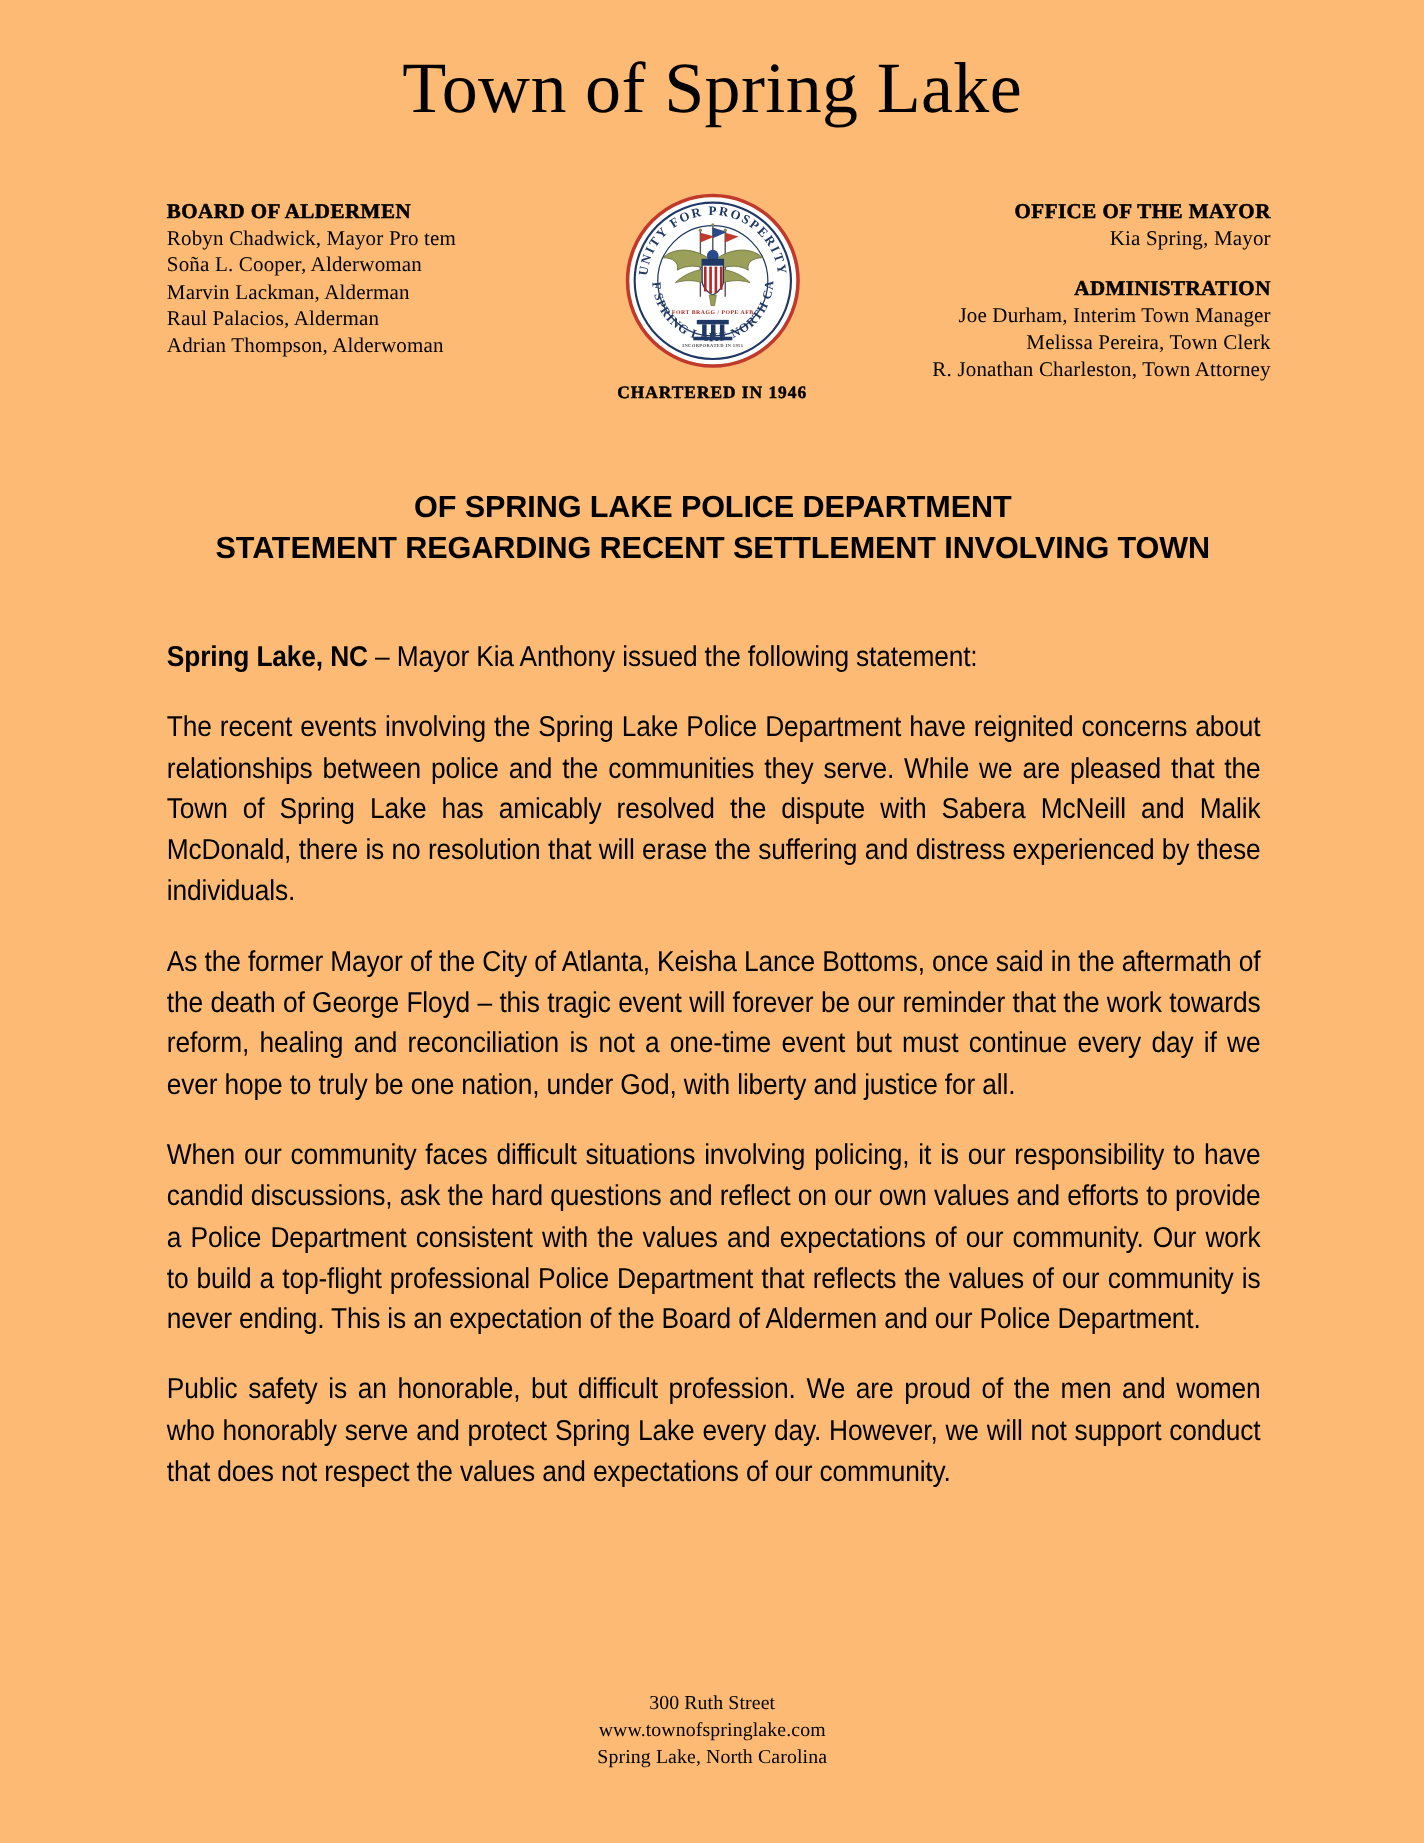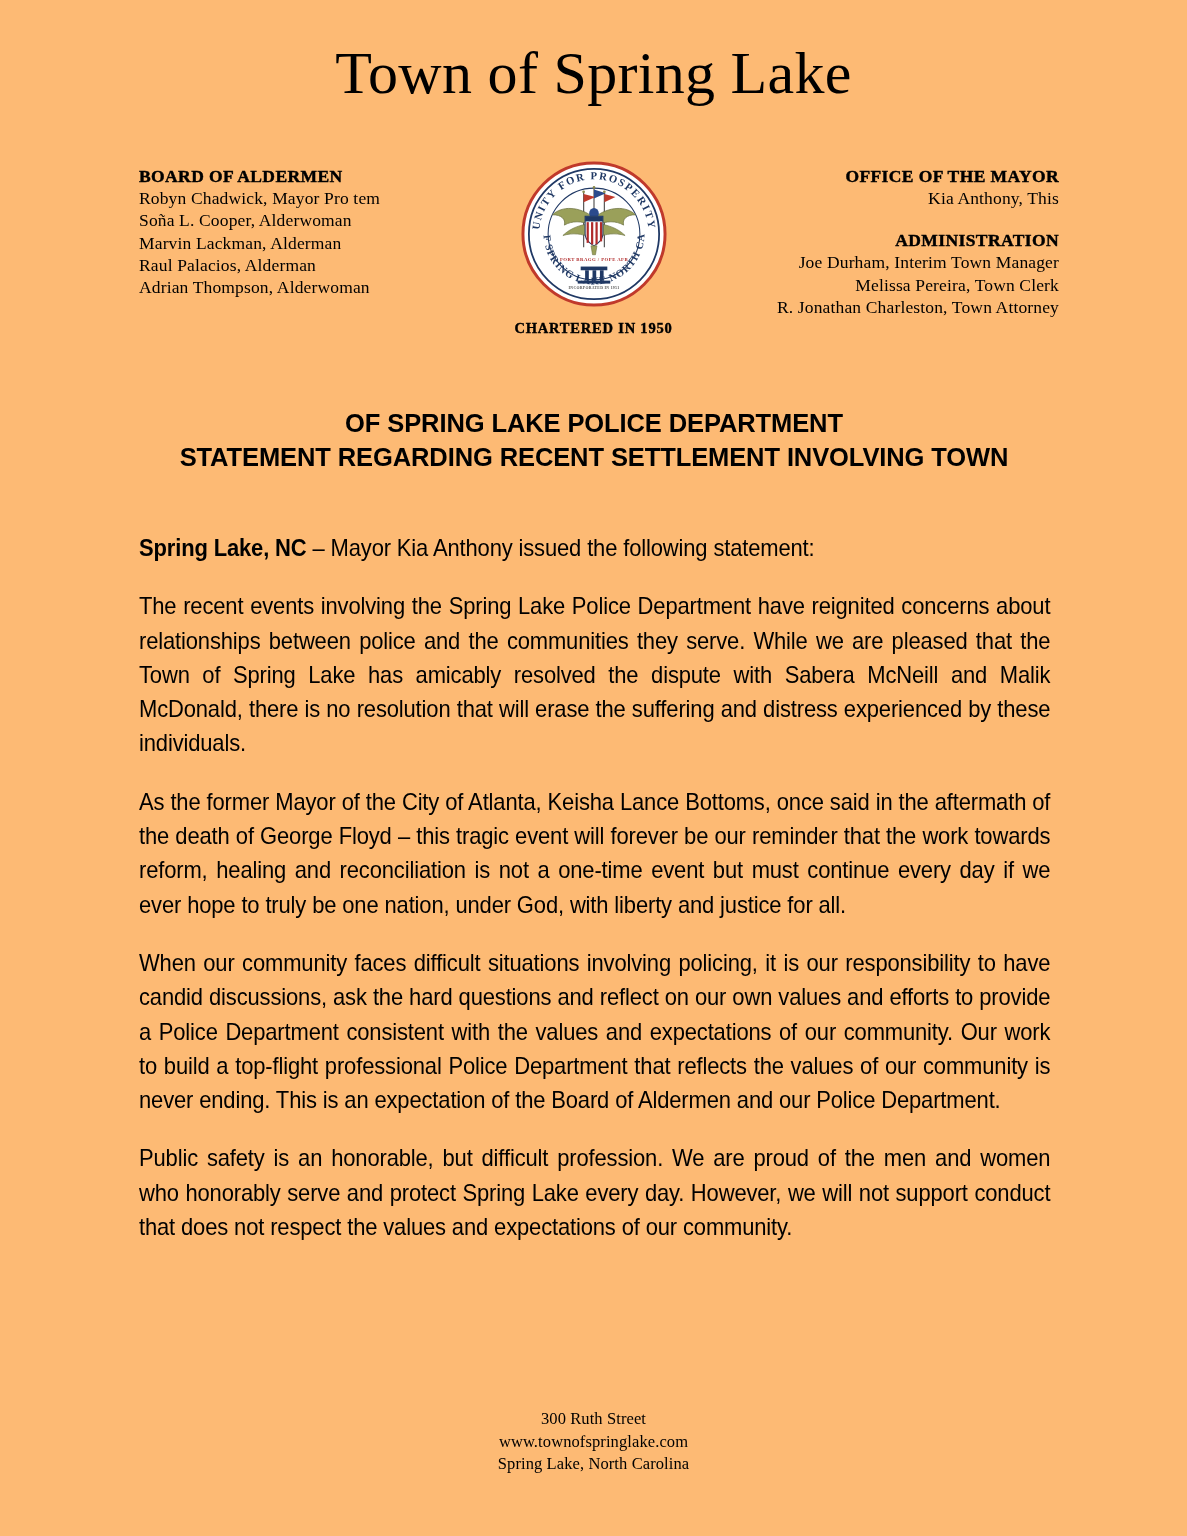--- a/index.html
+++ b/index.html
@@ -170,21 +170,21 @@
       <div class="block-heading">BOARD OF ALDERMEN</div>
       <div class="roster-line">Robyn Chadwick, Mayor Pro tem</div>
       <div class="roster-line">Soña L. Cooper, Alderwoman</div>
       <div class="roster-line">Marvin Lackman, Alderman</div>
       <div class="roster-line">Raul Palacios, Alderman</div>
       <div class="roster-line">Adrian Thompson, Alderwoman</div>
     </div>
 
     <div class="col-right">
       <div class="block-heading">OFFICE OF THE MAYOR</div>
-      <div class="roster-line">Kia Anthony, This</div>
+      <div class="roster-line">Kia Spring, Mayor</div>
 
       <div class="block-heading spaced">ADMINISTRATION</div>
       <div class="roster-line">Joe Durham, Interim Town Manager</div>
       <div class="roster-line">Melissa Pereira, Town Clerk</div>
       <div class="roster-line">R. Jonathan Charleston, Town Attorney</div>
     </div>
   </div>
 
   <div class="seal-wrap">
     <div class="seal">
@@ -240,21 +240,21 @@
         <g fill="#1F3864">
           <rect x="82" y="144" width="36" height="5"></rect>
           <rect x="88" y="149" width="5" height="14"></rect>
           <rect x="98" y="149" width="5" height="14"></rect>
           <rect x="108" y="149" width="5" height="14"></rect>
           <rect x="78" y="163" width="44" height="4"></rect>
         </g>
         <text x="100" y="174" text-anchor="middle" font-family="Liberation Serif, serif" font-size="5.2" font-weight="bold" fill="#555" letter-spacing="0.4">INCORPORATED IN 1951</text>
       </svg>
     </div>
-    <div class="chartered">CHARTERED IN 1950</div>
+    <div class="chartered">CHARTERED IN 1946</div>
   </div>
 
   <div class="statement-title">
     <span class="ln">OF SPRING LAKE POLICE DEPARTMENT</span>
     <span class="ln">STATEMENT REGARDING RECENT SETTLEMENT INVOLVING TOWN</span>
   </div>
 
   <div class="body-copy">
     <p><span class="lead">Spring Lake, NC</span><span> – Mayor Kia Anthony issued the following statement:</span></p>
     <p>The recent events involving the Spring Lake Police Department have reignited concerns about relationships between police and the communities they serve. While we are pleased that the Town of Spring Lake has amicably resolved the dispute with Sabera McNeill and Malik McDonald, there is no resolution that will erase the suffering and distress experienced by these individuals.</p>

